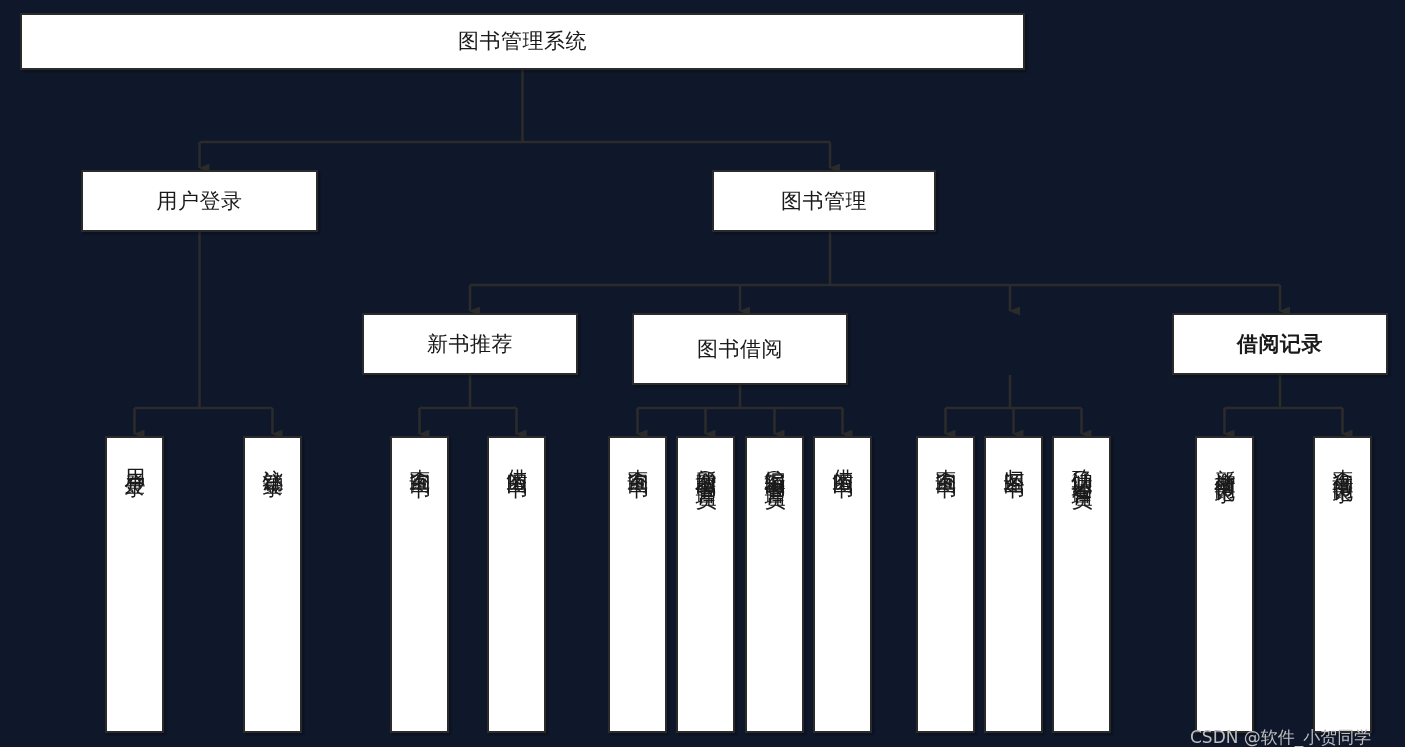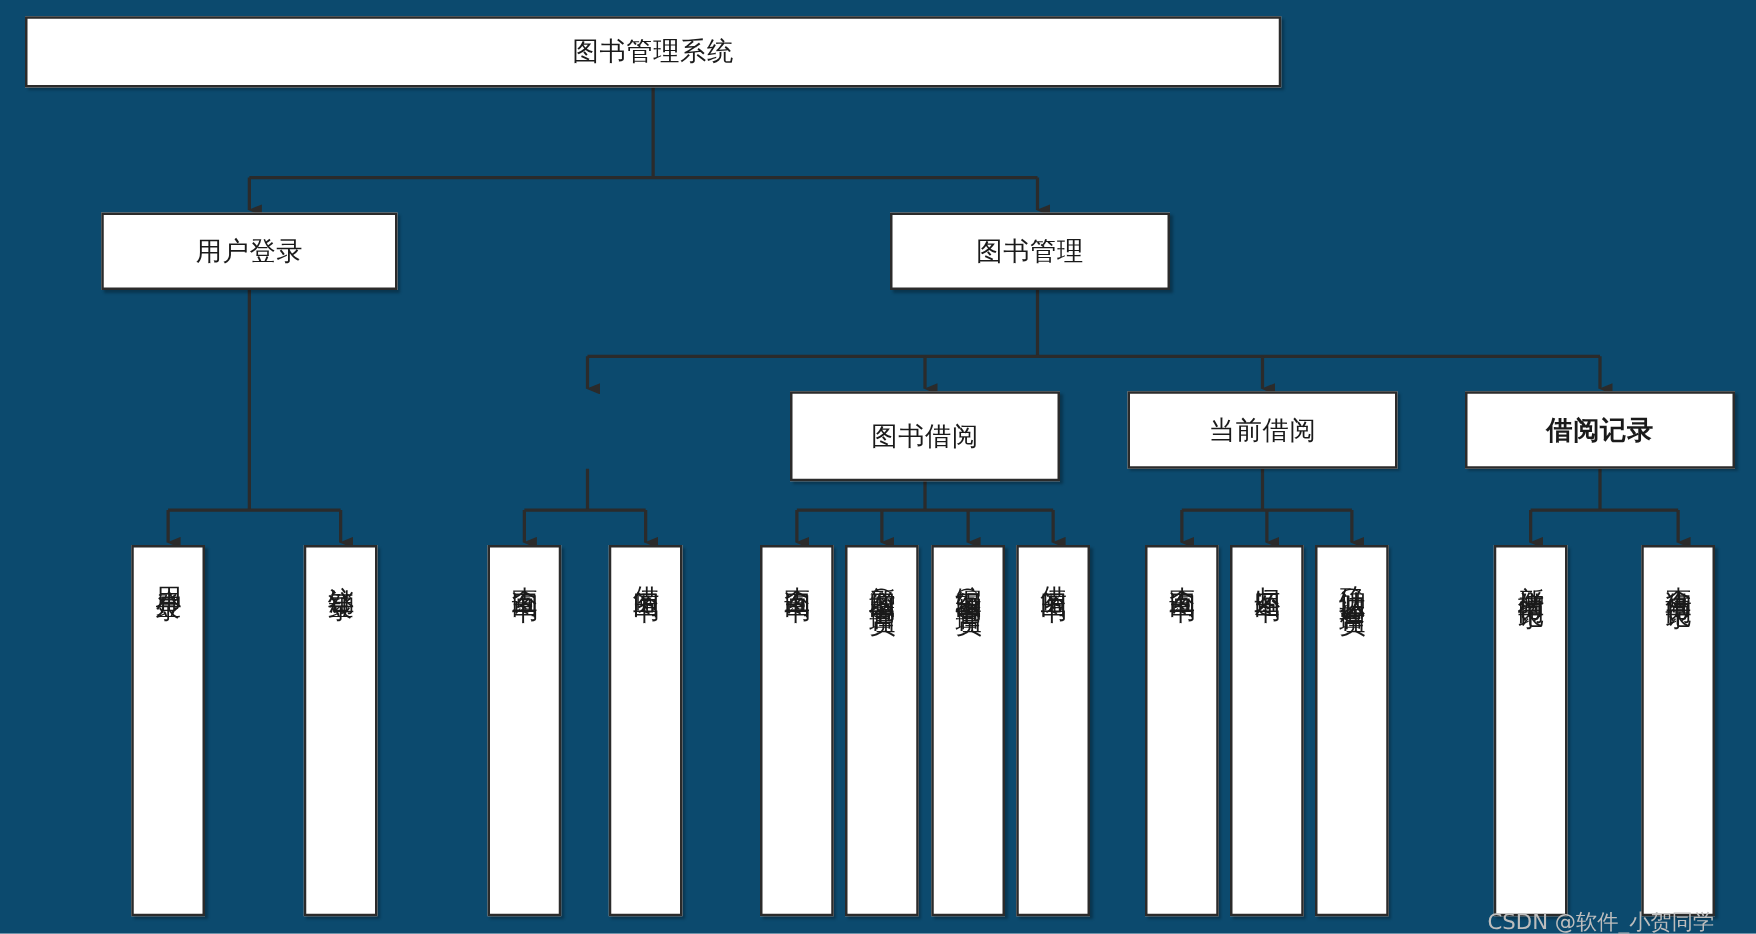--- a/index.html
+++ b/index.html
@@ -8,21 +8,21 @@
     padding: 0;
     background: #ffffff;
   }
   body {
     font-family: "DejaVu Sans", "Liberation Sans", sans-serif;
   }
   #canvas {
     position: relative;
     width: 1405px;
     height: 747px;
-    background: #0c4a6e;
+    background: #0f172a;
     overflow: hidden;
   }
   #edge-layer {
     position: absolute;
     left: 0;
     top: 0;
     width: 1405px;
     height: 747px;
   }
   .node {
@@ -121,25 +121,25 @@
     <span class="label">图书管理系统</span>
   </div>
 
   <div class="node" style="left: 81px; top: 170px; width: 237px; height: 62px;">
     <span class="label">用户登录</span>
   </div>
   <div class="node" style="left: 712px; top: 170px; width: 224px; height: 62px; align-items: center;">
     <span class="label">图书管理</span>
   </div>
 
+  <div class="node" style="left: 362px; top: 313px; width: 216px; height: 62px;">
+    <span class="label">新书推荐</span>
+  </div>
   <div class="node" style="left: 632px; top: 313px; width: 216px; height: 72px;">
     <span class="label">图书借阅</span>
-  </div>
-  <div class="node" style="left: 902px; top: 313px; width: 216px; height: 62px;">
-    <span class="label">当前借阅</span>
   </div>
   <div class="node" style="left: 1172px; top: 313px; width: 216px; height: 62px; font-weight: bold;">
     <span class="label">借阅记录</span>
   </div>
 
   <div class="node vertical" style="left: 105px; top: 436px; width: 59px; height: 297px;">
     <span class="label">用户登录</span>
   </div>
   <div class="node vertical" style="left: 243px; top: 436px; width: 59px; height: 297px;">
     <span class="label">注销登录</span>

